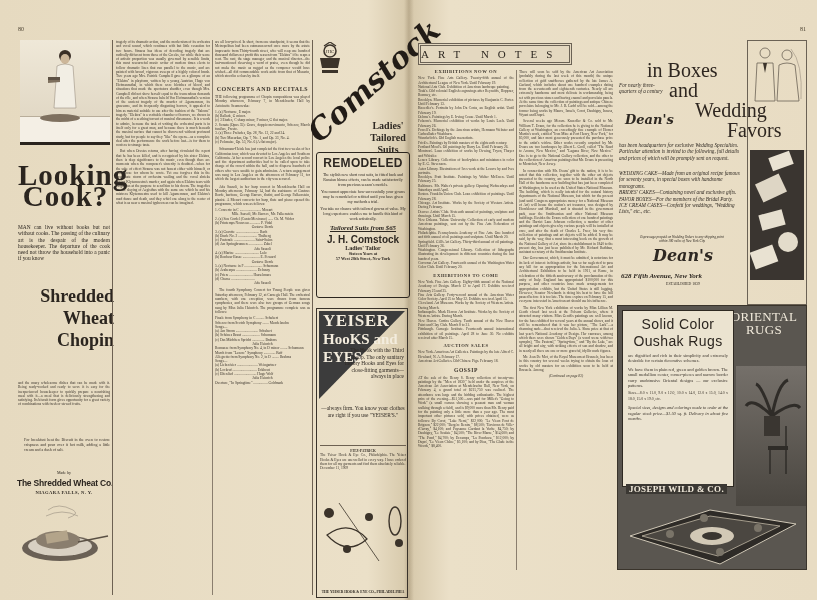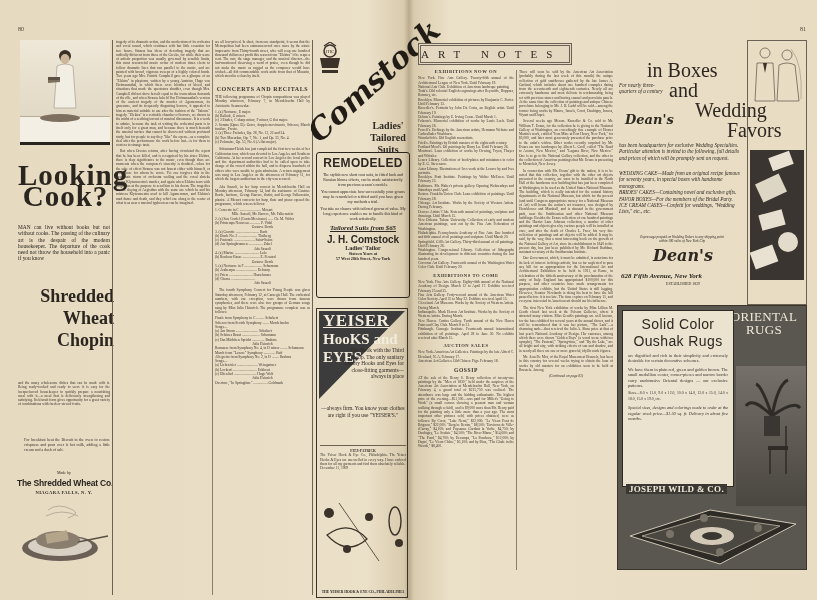--- a/index.html
+++ b/index.html
@@ -41,21 +41,21 @@
   .cmst-rem { font-size: 12px; font-weight: bold; font-family: "Liberation Sans", sans-serif; text-align: center; letter-spacing: 0.3px; }
   .cmst-p { font-size: 4px; line-height: 5px; text-align: center; margin-top: 2px; }
   .cmst-price { font-style: italic; font-weight: bold; font-size: 6.8px; text-align: center; margin-top: 3px; text-decoration: underline; }
   .cmst-name { font-size: 10px; font-weight: bold; text-align: center; margin-top: 3px; font-family: "Liberation Sans", sans-serif; }
   .cmst-title { font-size: 6px; font-weight: bold; text-align: center; }
   .cmst-addr { font-size: 4.2px; text-align: center; font-weight: bold; line-height: 5px; }
 
   
   .yei { left: 316px; top: 308px; width: 92px; height: 290px; border: 1px solid #3a332b; }
   .yei-tri { position: absolute; left: 2px; top: 2px; width: 86px; height: 88px; background: #3c3c3c; clip-path: polygon(0 0, 100% 0, 0 100%); }
-  .yei-t1 { position: absolute; left: 6px; top: 4px; color: #f3ecdd; font-family: "Liberation Serif", serif; font-size: 17px; line-height: 16px; font-weight: bold; letter-spacing: 0.5px; text-decoration: underline; }
+  .yei-t1 { position: absolute; left: 6px; top: 4px; color: #f3ecdd; font-family: "Liberation Serif", serif; font-size: 17px; line-height: 16px; font-weight: bold; letter-spacing: 0.5px; }
   .yei-t2 { position: absolute; left: 6px; top: 22px; color: #f3ecdd; font-size: 15px; font-weight: bold; }
   .yei-t3 { position: absolute; left: 6px; top: 40px; color: #f3ecdd; font-size: 15px; font-weight: bold; }
   .yei-copy { position: absolute; right: 3px; top: 38px; width: 60px; text-align: right; font-size: 5.4px; line-height: 6.6px; }
   .yei-copy2 { position: absolute; left: 3px; top: 96px; width: 86px; text-align: center; font-size: 5.4px; line-height: 6.6px; }
   .yei-letter { position: absolute; left: 3px; top: 136px; width: 86px; }
   .yei-illus { position: absolute; left: 2px; top: 190px; width: 88px; height: 70px; }
   .yei-foot { position: absolute; left: 3px; bottom: 3px; width: 86px; text-align: center; font-size: 3.6px; font-weight: bold; }
 
   
   .art-banner { left: 418px; top: 43px; width: 154px; height: 22px; border: 3px double #6b6255; background: #e4d8c0; display:flex; align-items:center; justify-content:flex-start; }

